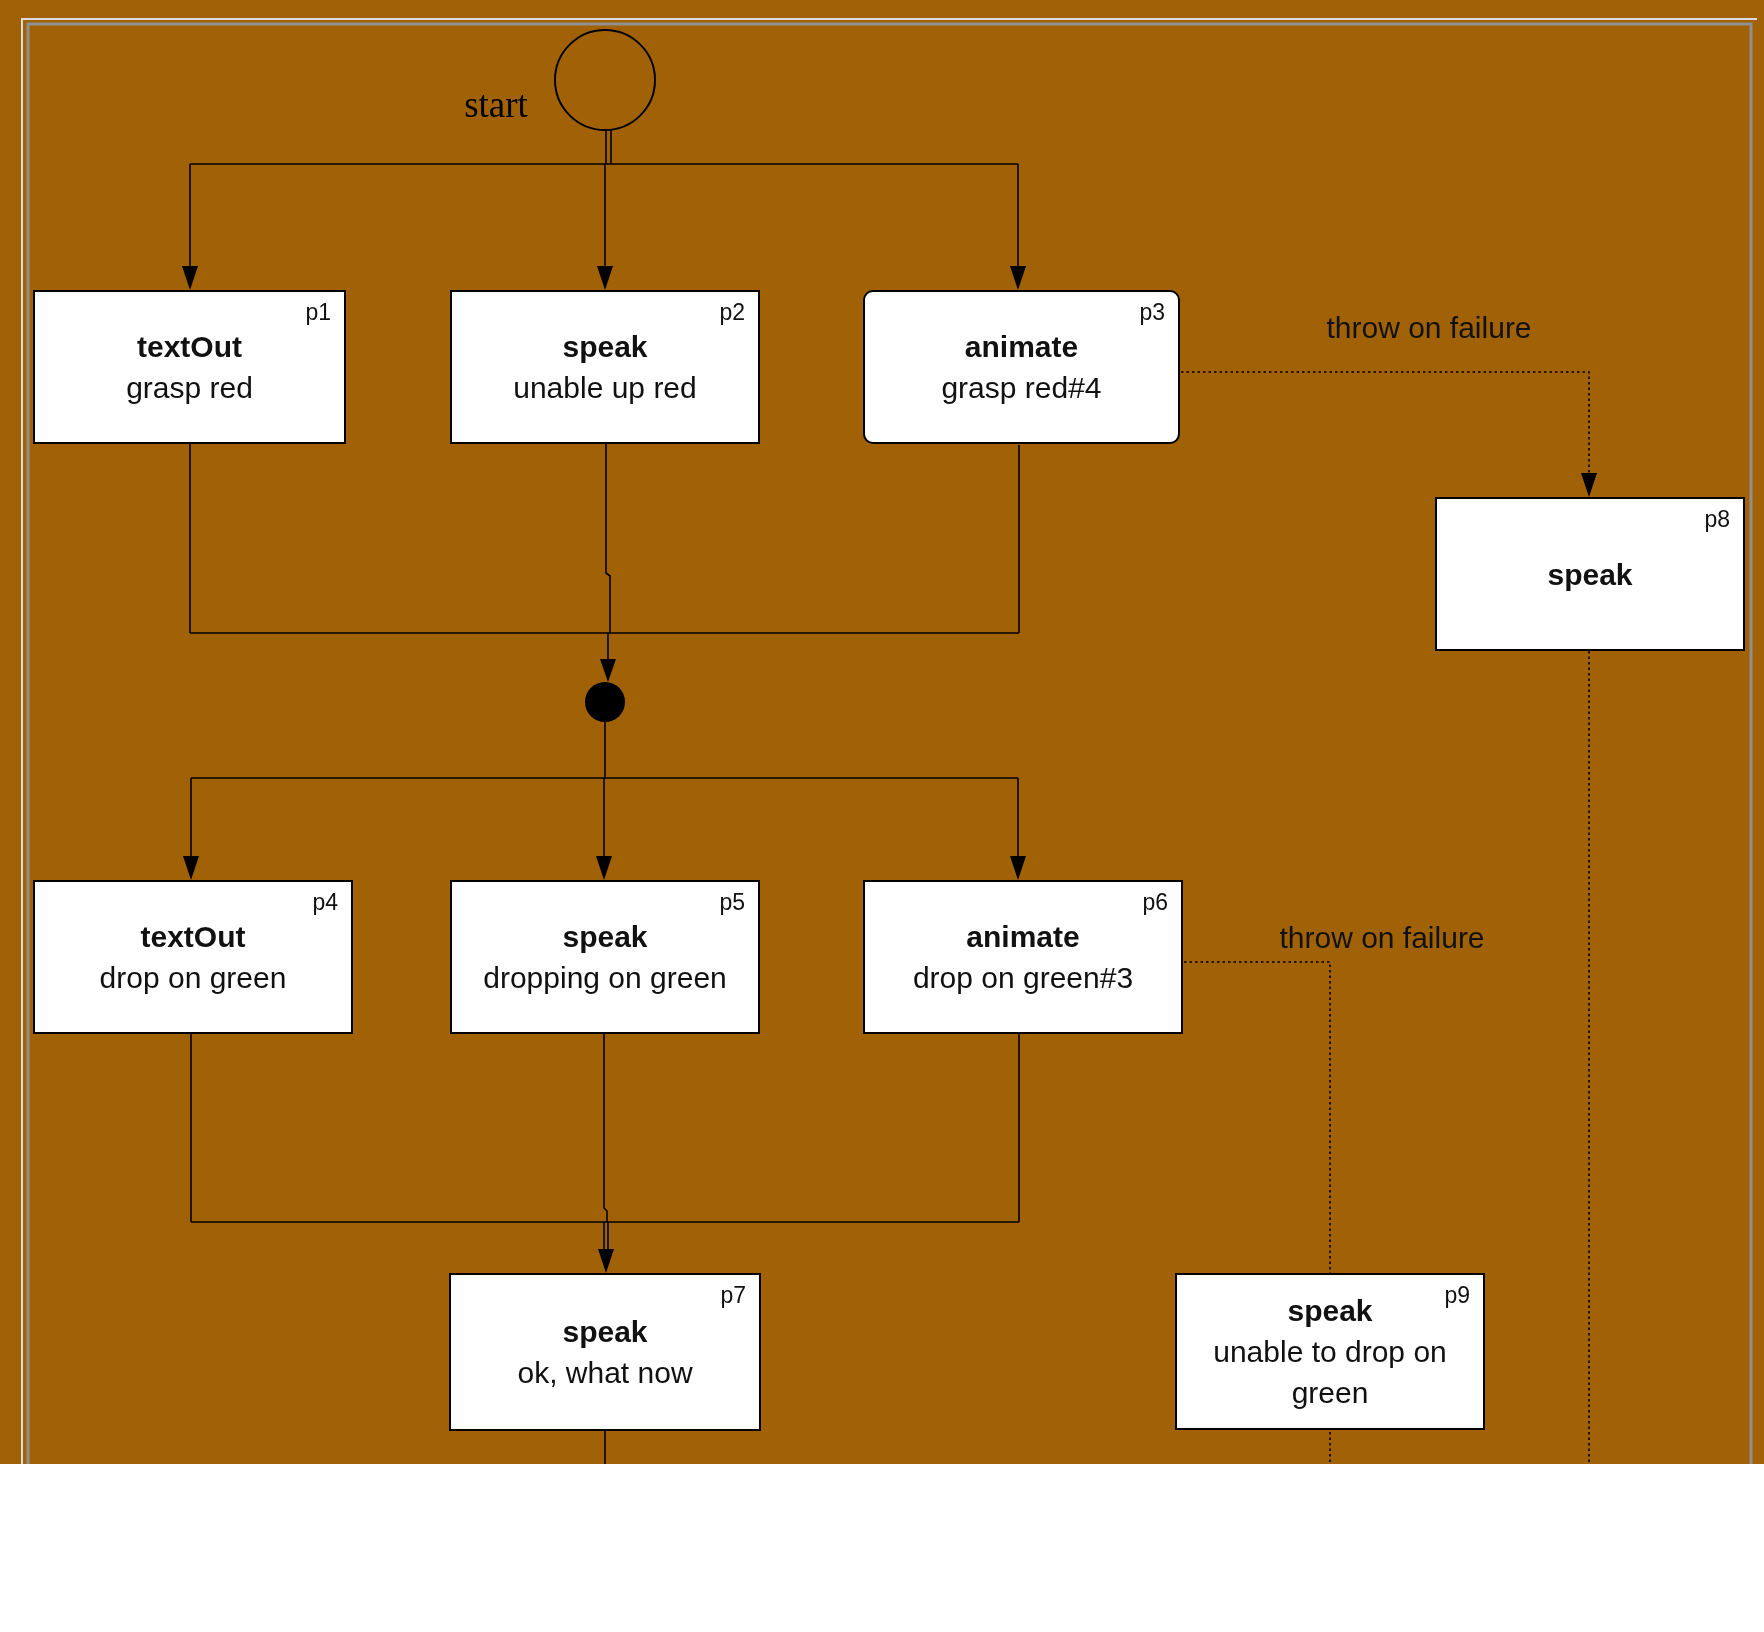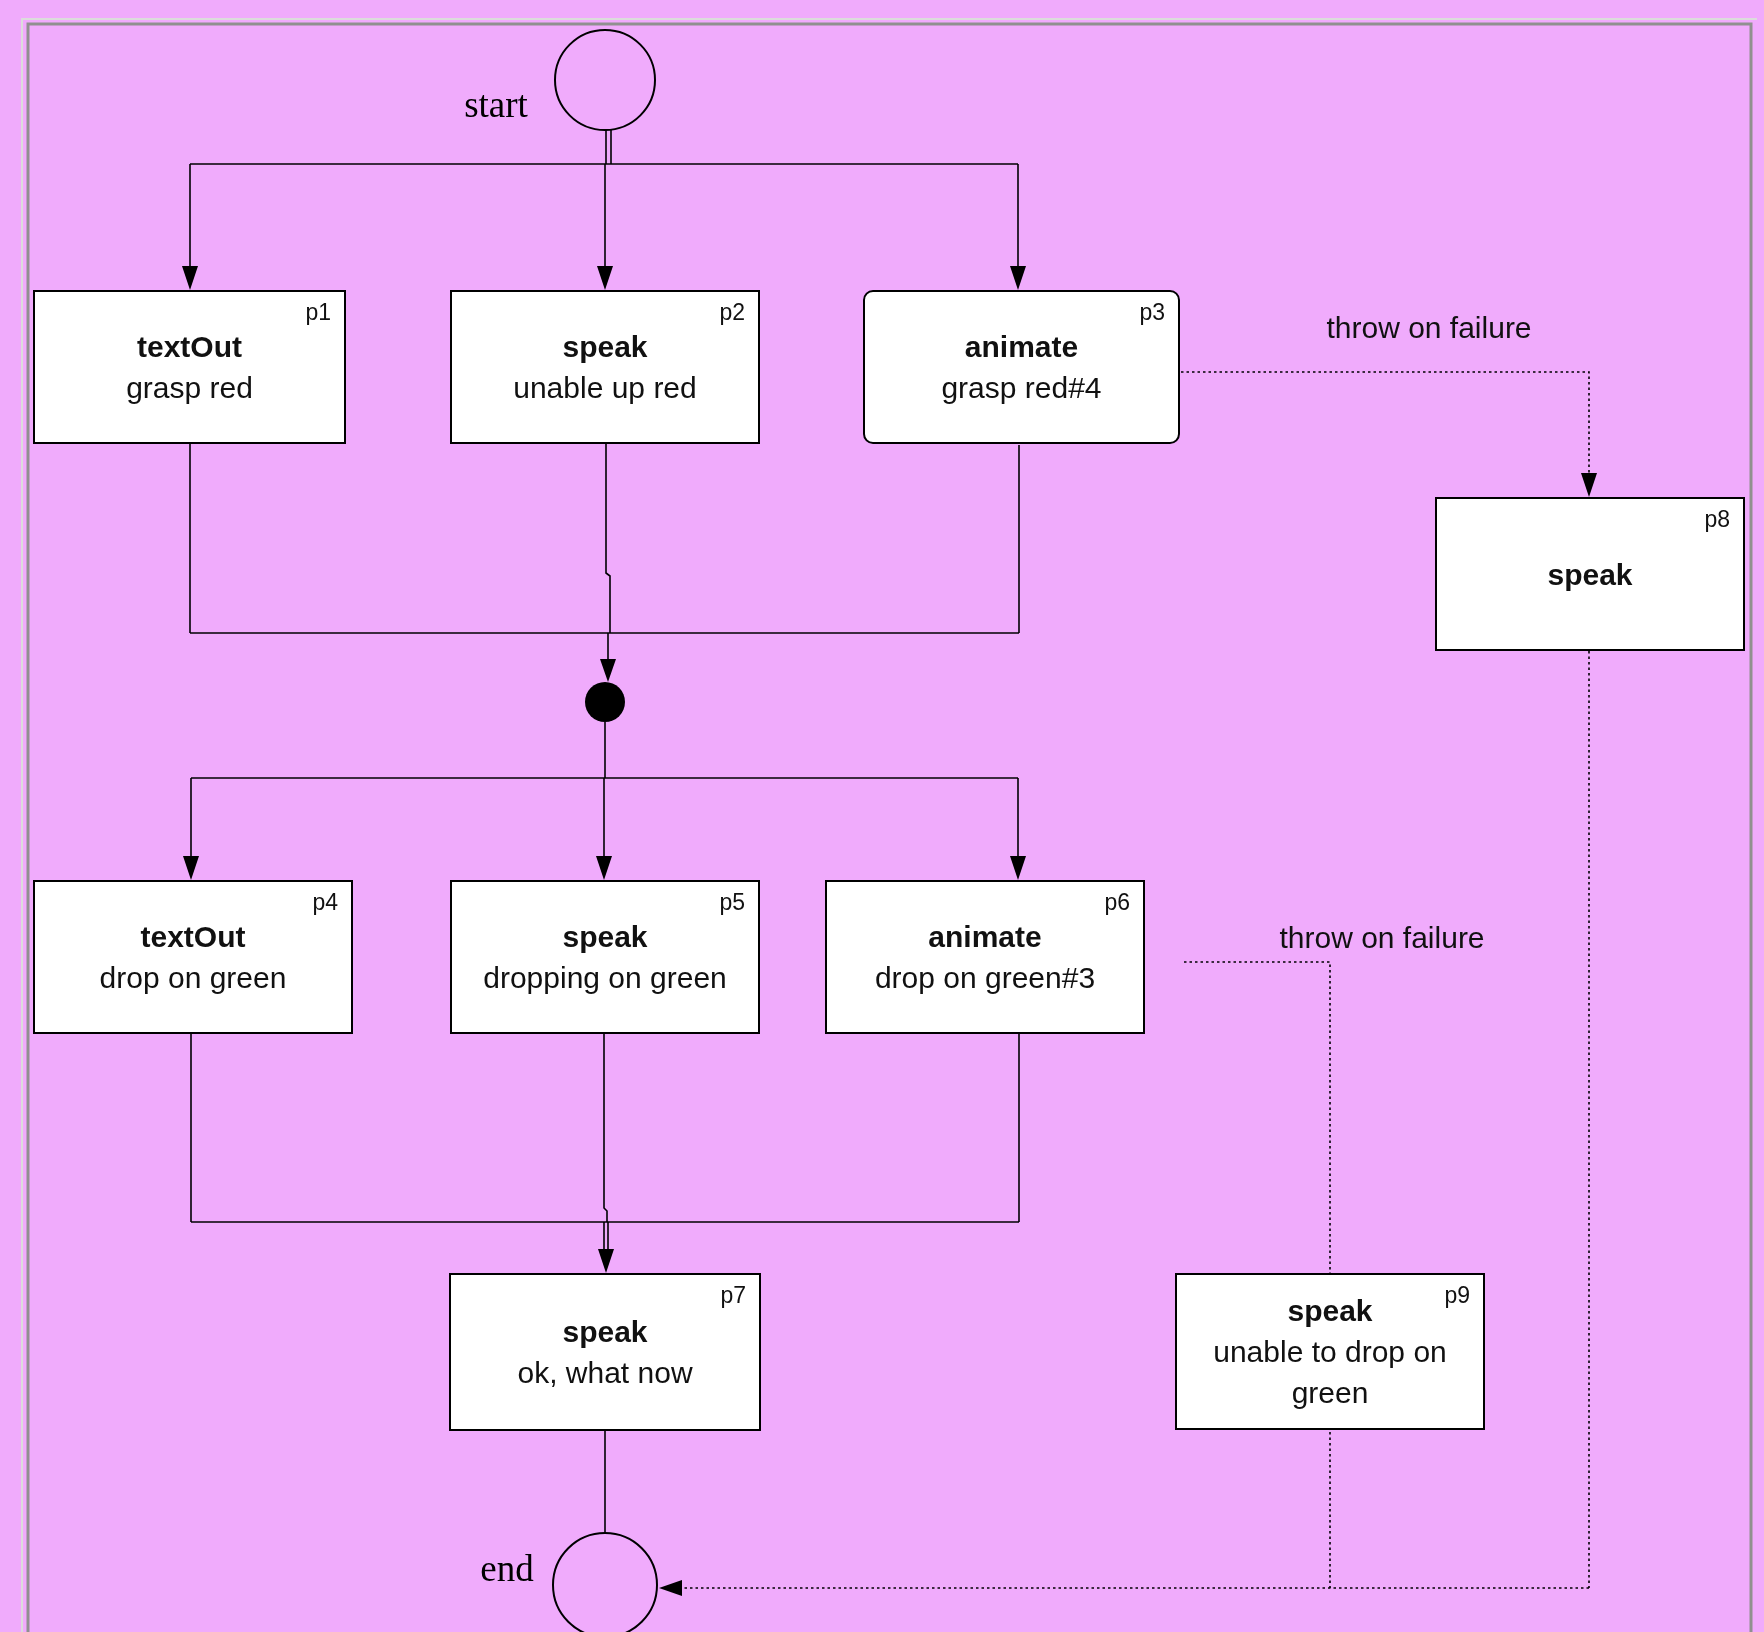--- a/index.html
+++ b/index.html
@@ -1,18 +1,18 @@
 <!DOCTYPE html>
 <html><head>
 <meta charset="utf-8">
 <style>
   html,body { margin:0; padding:0; background:#ffffff; }
   .canvas {
-    position:relative; width:1764px; height:1632px;
-    background:#f0abfc; overflow:hidden;
+    position:relative; width:1764px; height:1464px;
+    background:#a16207; overflow:hidden;
     font-family:"Liberation Sans", sans-serif;
   }
   svg.wires { position:absolute; left:0; top:0; }
   .solid { stroke:#000; stroke-width:1.6; fill:none; }
   .thick { stroke:#000; stroke-width:2;   fill:none; }
   .dotted { stroke:#000; stroke-width:1.6; fill:none; stroke-dasharray:2.5 3; }
   .head  { fill:#000; stroke:none; }
   .framelight { stroke:#dcdcdc; stroke-width:2; fill:none; }
   .framegray  { stroke:#909090; stroke-width:3; fill:none; }
 
@@ -139,21 +139,21 @@
     <div class="btitle">textOut</div>
     <div class="bbody">drop on green</div>
   </div>
 
   <div class="pnode" style="left:450px; top:880px; width:310px; height:154px;">
     <span class="plabel">p5</span>
     <div class="btitle">speak</div>
     <div class="bbody">dropping on green</div>
   </div>
 
-  <div class="pnode" style="left:825px; top:880px; width:320px; height:154px;">
+  <div class="pnode" style="left:863px; top:880px; width:320px; height:154px;">
     <span class="plabel">p6</span>
     <div class="btitle">animate</div>
     <div class="bbody">drop on green#3</div>
   </div>
 
   <div class="pnode" style="left:449px; top:1273px; width:312px; height:158px;">
     <span class="plabel">p7</span>
     <div class="btitle">speak</div>
     <div class="bbody">ok, what now</div>
   </div>

